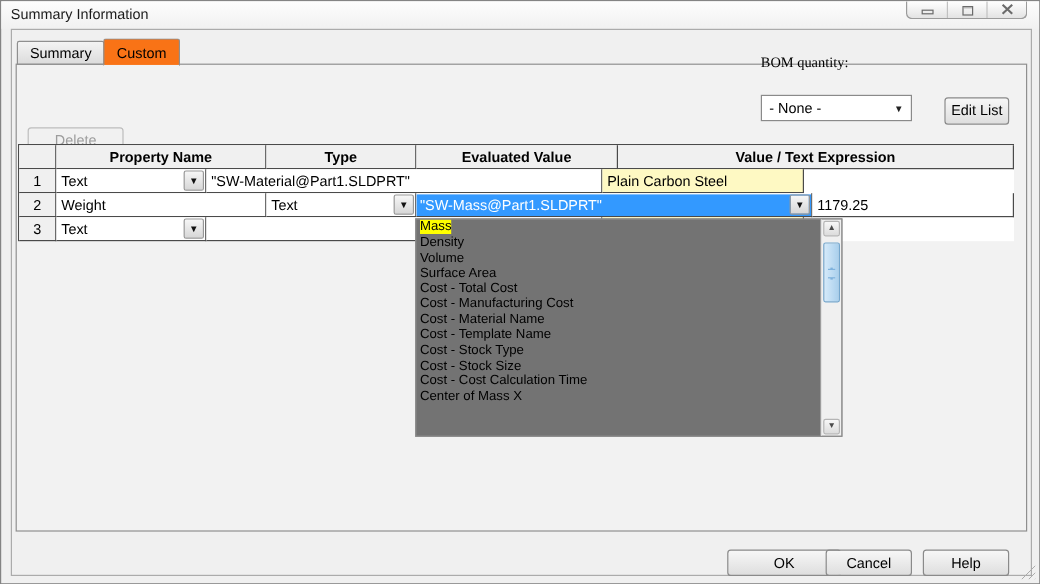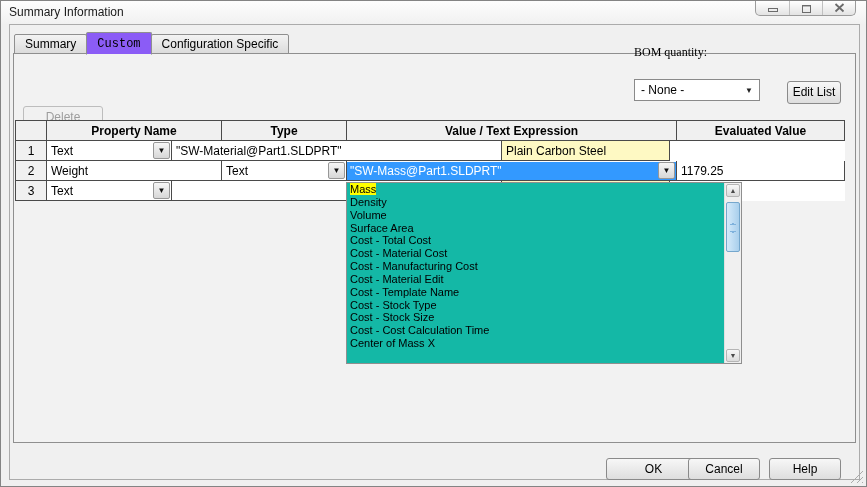--- a/index.html
+++ b/index.html
@@ -14,21 +14,21 @@
   .winbtn{width:33px;display:flex;align-items:center;justify-content:center;cursor:default;}
   .winbtn + .winbtn{border-left:1px solid #c0c0c0;}
   .glyph-min{width:10px;height:4px;border:1px solid #6b6b6b;margin-top:3px;}
   .glyph-max{width:9px;height:8px;border:1px solid #6b6b6b;box-shadow:inset 0 1px 0 #b9b9b9;margin-top:2px;}
   
   .client{position:absolute;left:8px;top:23px;width:851px;height:456px;border:1px solid #ababab;background:#f0f0f0;}
   
   .tabs{position:absolute;left:13px;top:31px;height:23px;display:flex;align-items:flex-end;z-index:3;}
   .tab{height:20px;line-height:19px;padding:0 10px;margin-right:-1px;margin-bottom:1px;
     border:1px solid #8f8f8f;border-radius:2px 2px 0 0;background:linear-gradient(#f3f3f3,#dcdcdc);white-space:nowrap;margin-top:30px;}
-  .tab.active{height:23px;line-height:22px;margin-bottom:0;background:#8b5cf6;border-bottom:1px solid #f2f2f2;z-index:4;position:relative;font-family:Liberation Mono, monospace;}
+  .tab.active{height:23px;line-height:22px;margin-bottom:0;background:#f97316;border-bottom:1px solid #f2f2f2;z-index:4;position:relative;}
   .tab-page{position:absolute;left:12px;top:52px;width:843px;height:390px;border:1px solid #8f8f8f;background:#f2f2f2;z-index:1;}
   
   .btn{border:1px solid #8a8a8a;border-radius:3px;background:linear-gradient(#f7f7f7,#dedede);
     text-align:center;font-size:12px;color:#000;cursor:default;}
   .btn-delete{position:absolute;left:22px;top:81px;width:80px;height:22px;line-height:20px;
     border:1px solid #bdbdbd;border-radius:3px;background:#f1f1f1;color:#9d9d9d;text-align:center;z-index:2;margin-top:24px;}
   .bom-label{position:absolute;left:633px;top:44px;z-index:2;font-family:Liberation Serif, serif;}
   .bom-combo{position:absolute;left:633px;top:78px;width:126px;height:22px;background:#fff;border:1px solid #8a8a8a;z-index:2;}
   .bom-combo .val{position:absolute;left:6px;top:3px;}
   .bom-combo .arrow{position:absolute;right:6px;top:6px;font-size:8px;color:#222;}
@@ -47,21 +47,21 @@
   .numcell{background:#f0f0f0;}
   .graycell{background:#fef9c3;}
   .newrow{background:#ededed;}
   .combo{padding-right:20px;}
   .combo-btn{position:absolute;right:1px;top:1px;bottom:1px;width:17px;border:1px solid #979797;border-radius:2px;
     background:linear-gradient(#f6f6f6,#d7d7d7);display:flex;align-items:center;justify-content:center;
     font-size:8px;color:#111;padding:0;}
   .valuecombo{padding:0;}
   .sel-fill{flex:1;height:18px;line-height:18px;background:#3399ff;color:#fff;padding:0 3px;overflow:hidden;white-space:nowrap;}
   
-  .ddl{position:absolute;left:345px;top:181px;width:396px;height:182px;background:#14b8a6;border:1px solid #8f8f8f;z-index:6;font-size:11px;}
+  .ddl{position:absolute;left:345px;top:181px;width:356px;height:182px;background:#737373;border:1px solid #8f8f8f;z-index:6;font-size:11px;}
   .ddl-item{height:12.85px;line-height:12.85px;padding-left:3px;white-space:nowrap;overflow:hidden;}
   .hl{background:#ffff00;}
   .sb{position:absolute;top:0;right:0;bottom:0;width:17px;background:#f0f0f0;border-left:1px solid #e0e0e0;}
   .sb-up,.sb-down{position:absolute;left:1px;right:1px;height:13px;border:1px solid #b5b5b5;border-radius:2px;
     background:linear-gradient(#f7f7f7,#dcdcdc);font-size:7px;text-align:center;line-height:12px;color:#4a4a4a;}
   .sb-up{top:1px;}
   .sb-down{bottom:1px;}
   .sb-thumb{position:absolute;left:1px;right:1px;top:19px;height:50px;border:1px solid #75a7cd;border-radius:2px;
     background:linear-gradient(90deg,#d5eafa,#a9cfec);}
   .sb-thumb::after{content:"";position:absolute;left:3px;right:3px;top:21px;height:6px;
@@ -94,40 +94,39 @@
         <path d="M1.5 1 L9.5 8.5 M9.5 1 L1.5 8.5" stroke="#6b6b6b" stroke-width="1.8" fill="none"></path>
       </svg>
     </div>
   </div>
 
   <div class="client"></div>
 
   <div class="tabs">
     <div class="tab">Summary</div>
     <div class="tab active">Custom</div>
-    <div class="tab">Configuration Specific</div>
   </div>
   <div class="tab-page"></div>
 
   <div class="btn-delete">Delete</div>
 
   <div class="bom-label">BOM quantity:</div>
   <div class="bom-combo">
     <span class="val">- None -</span>
     <span class="arrow">▼</span>
   </div>
   <div class="btn btn-editlist">Edit List</div>
 
   <div class="tbl">
     <div class="trow">
       <div class="tcell c0 hdrcell"></div>
       <div class="tcell c1 hdrcell">Property Name</div>
       <div class="tcell c2 hdrcell">Type</div>
+      <div class="tcell c4 hdrcell">Evaluated Value</div>
       <div class="tcell c3 hdrcell">Value / Text Expression</div>
-      <div class="tcell c4 hdrcell">Evaluated Value</div>
     </div>
 
     <div class="trow">
       <div class="tcell c0 numcell">1</div>
       <div class="tcell c2 combo">
         <span>Text</span>
         <span class="combo-btn">▼</span>
       </div>
       <div class="tcell c3">"SW-Material@Part1.SLDPRT"</div>
       <div class="tcell c4 graycell">Plain Carbon Steel</div>
@@ -157,23 +156,22 @@
       <div class="tcell c4 graycell"></div>
     </div>
   </div>
 
   <div class="ddl">
     <div class="ddl-item"><span class="hl">Mass</span></div>
     <div class="ddl-item">Density</div>
     <div class="ddl-item">Volume</div>
     <div class="ddl-item">Surface Area</div>
     <div class="ddl-item">Cost - Total Cost</div>
-    <div class="ddl-item">Cost - Material Cost</div>
     <div class="ddl-item">Cost - Manufacturing Cost</div>
-    <div class="ddl-item">Cost - Material Edit</div>
+    <div class="ddl-item">Cost - Material Name</div>
     <div class="ddl-item">Cost - Template Name</div>
     <div class="ddl-item">Cost - Stock Type</div>
     <div class="ddl-item">Cost - Stock Size</div>
     <div class="ddl-item">Cost - Cost Calculation Time</div>
     <div class="ddl-item">Center of Mass X</div>
     <div class="sb">
       <div class="sb-up">▲</div>
       <div class="sb-thumb"></div>
       <div class="sb-down">▼</div>
     </div>

